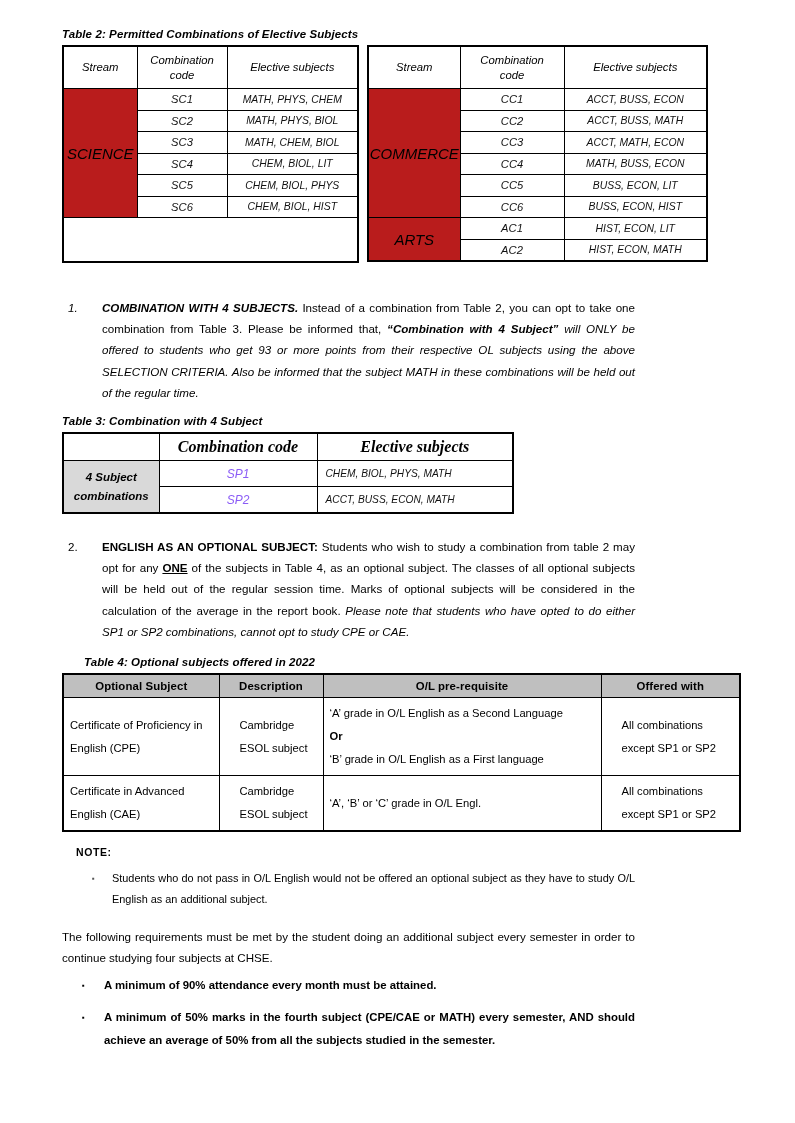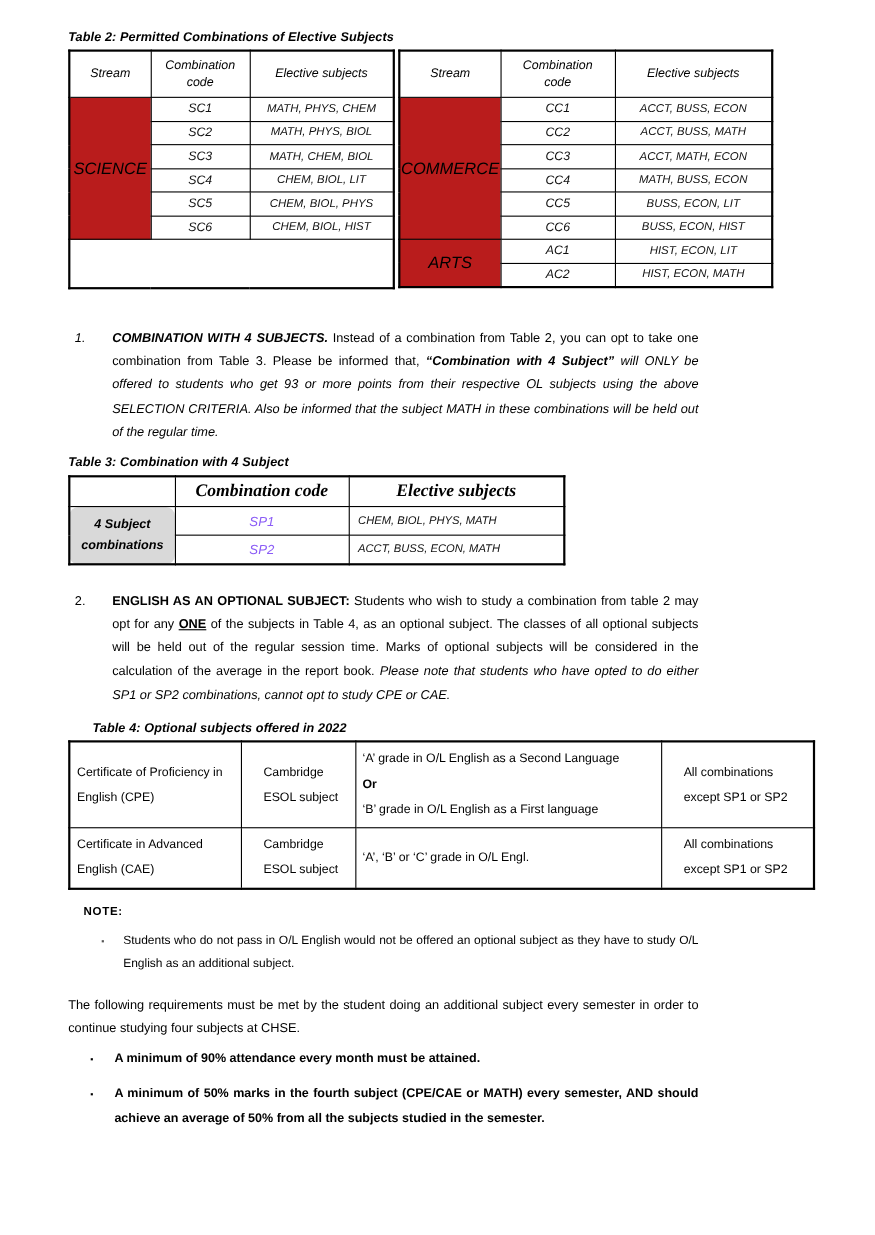--- a/index.html
+++ b/index.html
@@ -37,21 +37,21 @@
     text-align: justify;
   }
   .u { text-decoration: underline; }
   .b { font-weight: bold; }
   .i { font-style: italic; }
   .bi { font-weight: bold; font-style: italic; }
 
   
   .t2-wrap {
     display: flex;
-    gap: 3px;
+    gap: 8px;
     align-items: flex-start;
   }
   table.doc {
     border-collapse: collapse;
     table-layout: fixed;
     font-size: 11px;
   }
   table.doc.heavy {
     border: 2.5px solid #000;
   }
@@ -113,21 +113,20 @@
     font-size: 16px;
     height: 26px;
     font-family: Liberation Serif, serif;
   }
   .t3 .label3 {
     background: #d9d9d9;
     font-weight: bold;
     font-style: italic;
     font-size: 11.5px;
     line-height: 19px;
-    border-radius: 8px;
   }
   .t3 .code3 {
     font-style: italic;
     font-size: 12px;
     height: 25px;
     color: #8b5cf6;
   }
   .t3 .subj3 {
     font-style: italic;
     font-size: 10.2px;
@@ -397,20 +396,26 @@
   <div class="caption indent-cap">Table 4: Optional subjects offered in 2022</div>
 
   <table class="doc heavy t4">
     <colgroup>
       <col class="c-opt">
         <col class="c-desc">
         <col class="c-pre">
         <col class="c-off">
     </colgroup>
     <tbody>
+      <tr>
+        <td class="hdr4">Optional Subject</td>
+        <td class="hdr4">Description</td>
+        <td class="hdr4">O/L pre-requisite</td>
+        <td class="hdr4">Offered with</td>
+      </tr>
 
       <tr>
         <td class="cell4">Certificate of Proficiency in English (CPE)</td>
         <td class="cell4 ctr">Cambridge ESOL subject</td>
         <td class="cell4">
           <span>‘A’ grade in O/L English as a Second Language</span><br>
           <span class="b">Or</span><br>
           <span>‘B’ grade in O/L English as a First language</span>
         </td>
         <td class="cell4 ctr">All combinations except SP1 or SP2</td>

